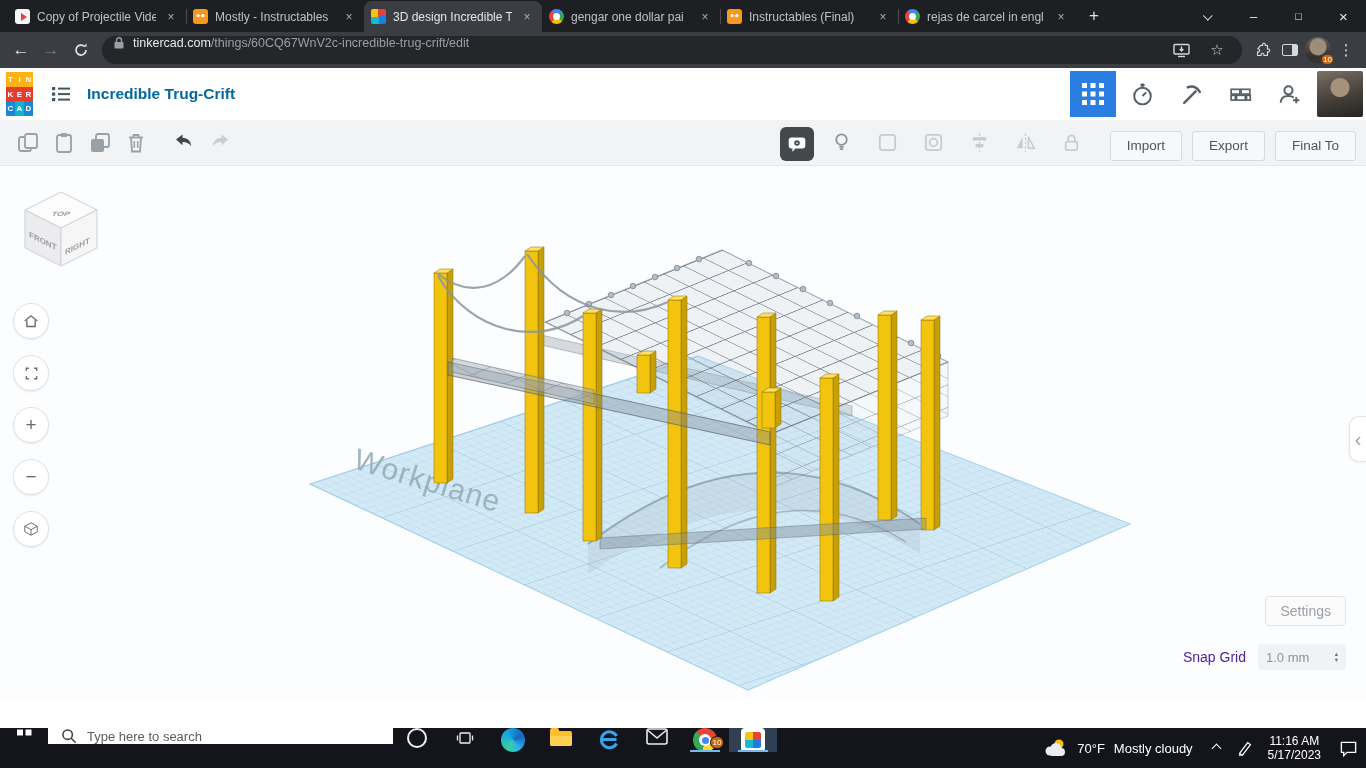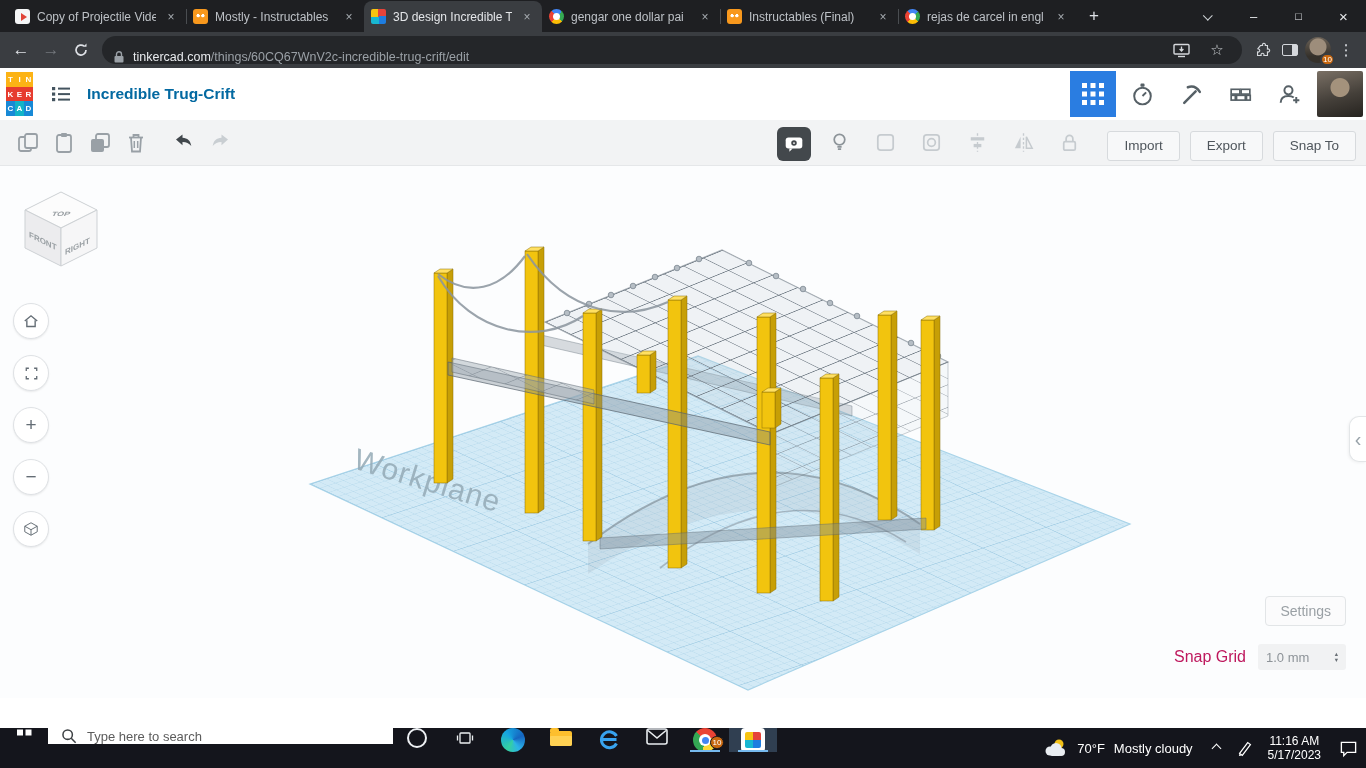--- a/index.html
+++ b/index.html
@@ -32,21 +32,21 @@
   .win-controls>div{width:45px;display:flex;align-items:center;justify-content:center;color:#e8eaed;}
   .wc-min{font-size:13px;} .wc-max{font-size:11px;} .wc-close{font-size:15px;}
   .chev{width:7px;height:7px;border-left:1.6px solid #cfd3d7;border-bottom:1.6px solid #cfd3d7;display:inline-block;}
   .chev.down{transform:rotate(-45deg) translateY(-1px);}
   .chev.up{transform:rotate(135deg);border-color:#fff;}
 
   
   .addressbar{height:36px;background:var(--toolbar);display:flex;align-items:center;padding:0 6px;}
   .nav-btn{width:30px;height:30px;border-radius:50%;display:flex;align-items:center;justify-content:center;color:#dee1e6;font-size:17px;flex:none;}
   .nav-btn.disabled{color:#73777c;}
-  .omnibox{flex:1;height:28px;background:var(--omnibox);border-radius:14px;display:flex;align-items:flex-end;padding:0 11px;gap:8px;min-width:0;margin:0 6px;}
+  .omnibox{flex:1;height:28px;background:var(--omnibox);border-radius:14px;display:flex;align-items:flex-start;padding:0 11px;gap:8px;min-width:0;margin:0 6px;}
   .url{font-size:12.5px;color:#e8eaed;white-space:nowrap;overflow:hidden;flex:1;}
   .url .path{color:#9aa0a6;}
   .ab-ic{width:28px;height:28px;display:flex;align-items:center;justify-content:center;flex:none;color:#d5d8dc;}
   .star{font-size:15px;color:#c6cacd;}
   .kebab{font-size:15px;color:#dee1e6;}
   .sidebar-ic{width:16px;height:12px;border:1.5px solid #d5d8dc;border-radius:2px;position:relative;}
   .sidebar-ic i{position:absolute;right:0;top:0;bottom:0;width:5px;background:#d5d8dc;}
   .avatar{width:26px;height:26px;border-radius:50%;position:relative;flex:none;
     background:radial-gradient(circle at 50% 38%,#9d8d7b 0 8px,transparent 9px),linear-gradient(180deg,#6b6257,#35312b 75%);}
   .avatar .badge{position:absolute;right:-4px;bottom:-3px;min-width:14px;height:13px;border-radius:7px;background:#c9680f;
@@ -94,21 +94,21 @@
   .scene{position:absolute;left:0;top:0;}
   .viewcube{position:absolute;left:18px;top:22px;}
   .vc-stack{position:absolute;left:13px;top:137px;display:flex;flex-direction:column;gap:16px;}
   .vc-btn{width:36px;height:36px;border-radius:50%;background:#fff;border:1px solid #dfe2e5;box-shadow:0 1px 2px rgba(0,0,0,.08);
     display:flex;align-items:center;justify-content:center;color:#646d75;font-size:19px;}
   .panel-tab{position:absolute;right:0;top:250px;width:17px;height:46px;background:#fff;border:1px solid #e3e6e8;border-right:none;
     border-radius:10px 0 0 10px;display:flex;align-items:center;justify-content:center;color:#98a2a9;font-size:20px;box-shadow:-1px 1px 3px rgba(0,0,0,.05);}
   .settings-btn{position:absolute;right:20px;bottom:72px;background:#fbfbfc;border:1px solid #e2e5e7;border-radius:4px;
     color:#9aa0a5;font-size:14px;padding:6px 14px;}
   .snapgrid{position:absolute;right:20px;bottom:28px;display:flex;align-items:center;gap:12px;}
-  .snap-label{color:#be185d;font-size:16px;}
+  .snap-label{color:#4c1d95;font-size:14px;}
   .snap-select{width:88px;height:26px;background:#f1f2f3;border-radius:3px;display:flex;align-items:center;justify-content:space-between;
     padding:0 8px;color:#8d9398;font-size:13px;}
   .spinner{display:flex;flex-direction:column;line-height:6px;font-size:6.5px;color:#6a7076;text-align:center;}
 
   
   .taskbar{position:absolute;left:0;bottom:0;width:100%;height:40px;background:#14151c;display:flex;align-items:flex-start;color:#fff;}
   .tb-start{width:48px;display:flex;align-items:center;justify-content:center;}
   .winlogo{width:6.5px;height:6.5px;background:#fff;box-shadow:8.5px 0 #fff,0 8.5px #fff,8.5px 8.5px #fff;margin:-8.5px 8.5px 0 0;}
   .tb-search{width:345px;background:#fff;display:flex;align-items:center;gap:10px;padding-left:13px;}
   .tb-search span{color:#5c5c5c;font-size:13px;}
@@ -373,21 +373,21 @@
         </svg>
       </div>
       <div class="et-btn">
         <svg width="25" height="25" viewBox="0 0 26 26">
           <rect x="7" y="12" width="12" height="9" rx="1.5" stroke="#c6cbcf" stroke-width="1.8" fill="none"></rect>
           <path d="M9.5,12 V9 a3.5,3.5 0 0 1 7,0 v3" stroke="#c6cbcf" stroke-width="1.8" fill="none"></path>
         </svg>
       </div>
       <div class="tb-txt-btn" style="margin-left:10px;">Import</div>
       <div class="tb-txt-btn">Export</div>
-      <div class="tb-txt-btn">Snap To</div>
+      <div class="tb-txt-btn">Final To</div>
     </div>
   </div>
 
   <div class="viewport">
 
     <svg class="scene" width="1366" height="532" viewBox="0 0 1366 532">
       <defs>
         <pattern id="gridFine" patternUnits="userSpaceOnUse" width="1" height="1" patternTransform="matrix(7.9,-2.6,8.9,4.2,310,318)">
           <path d="M0,0 L0,1 M0,0 L1,0" stroke="#aad2e8" stroke-width="0.09" fill="none"></path>
         </pattern>

